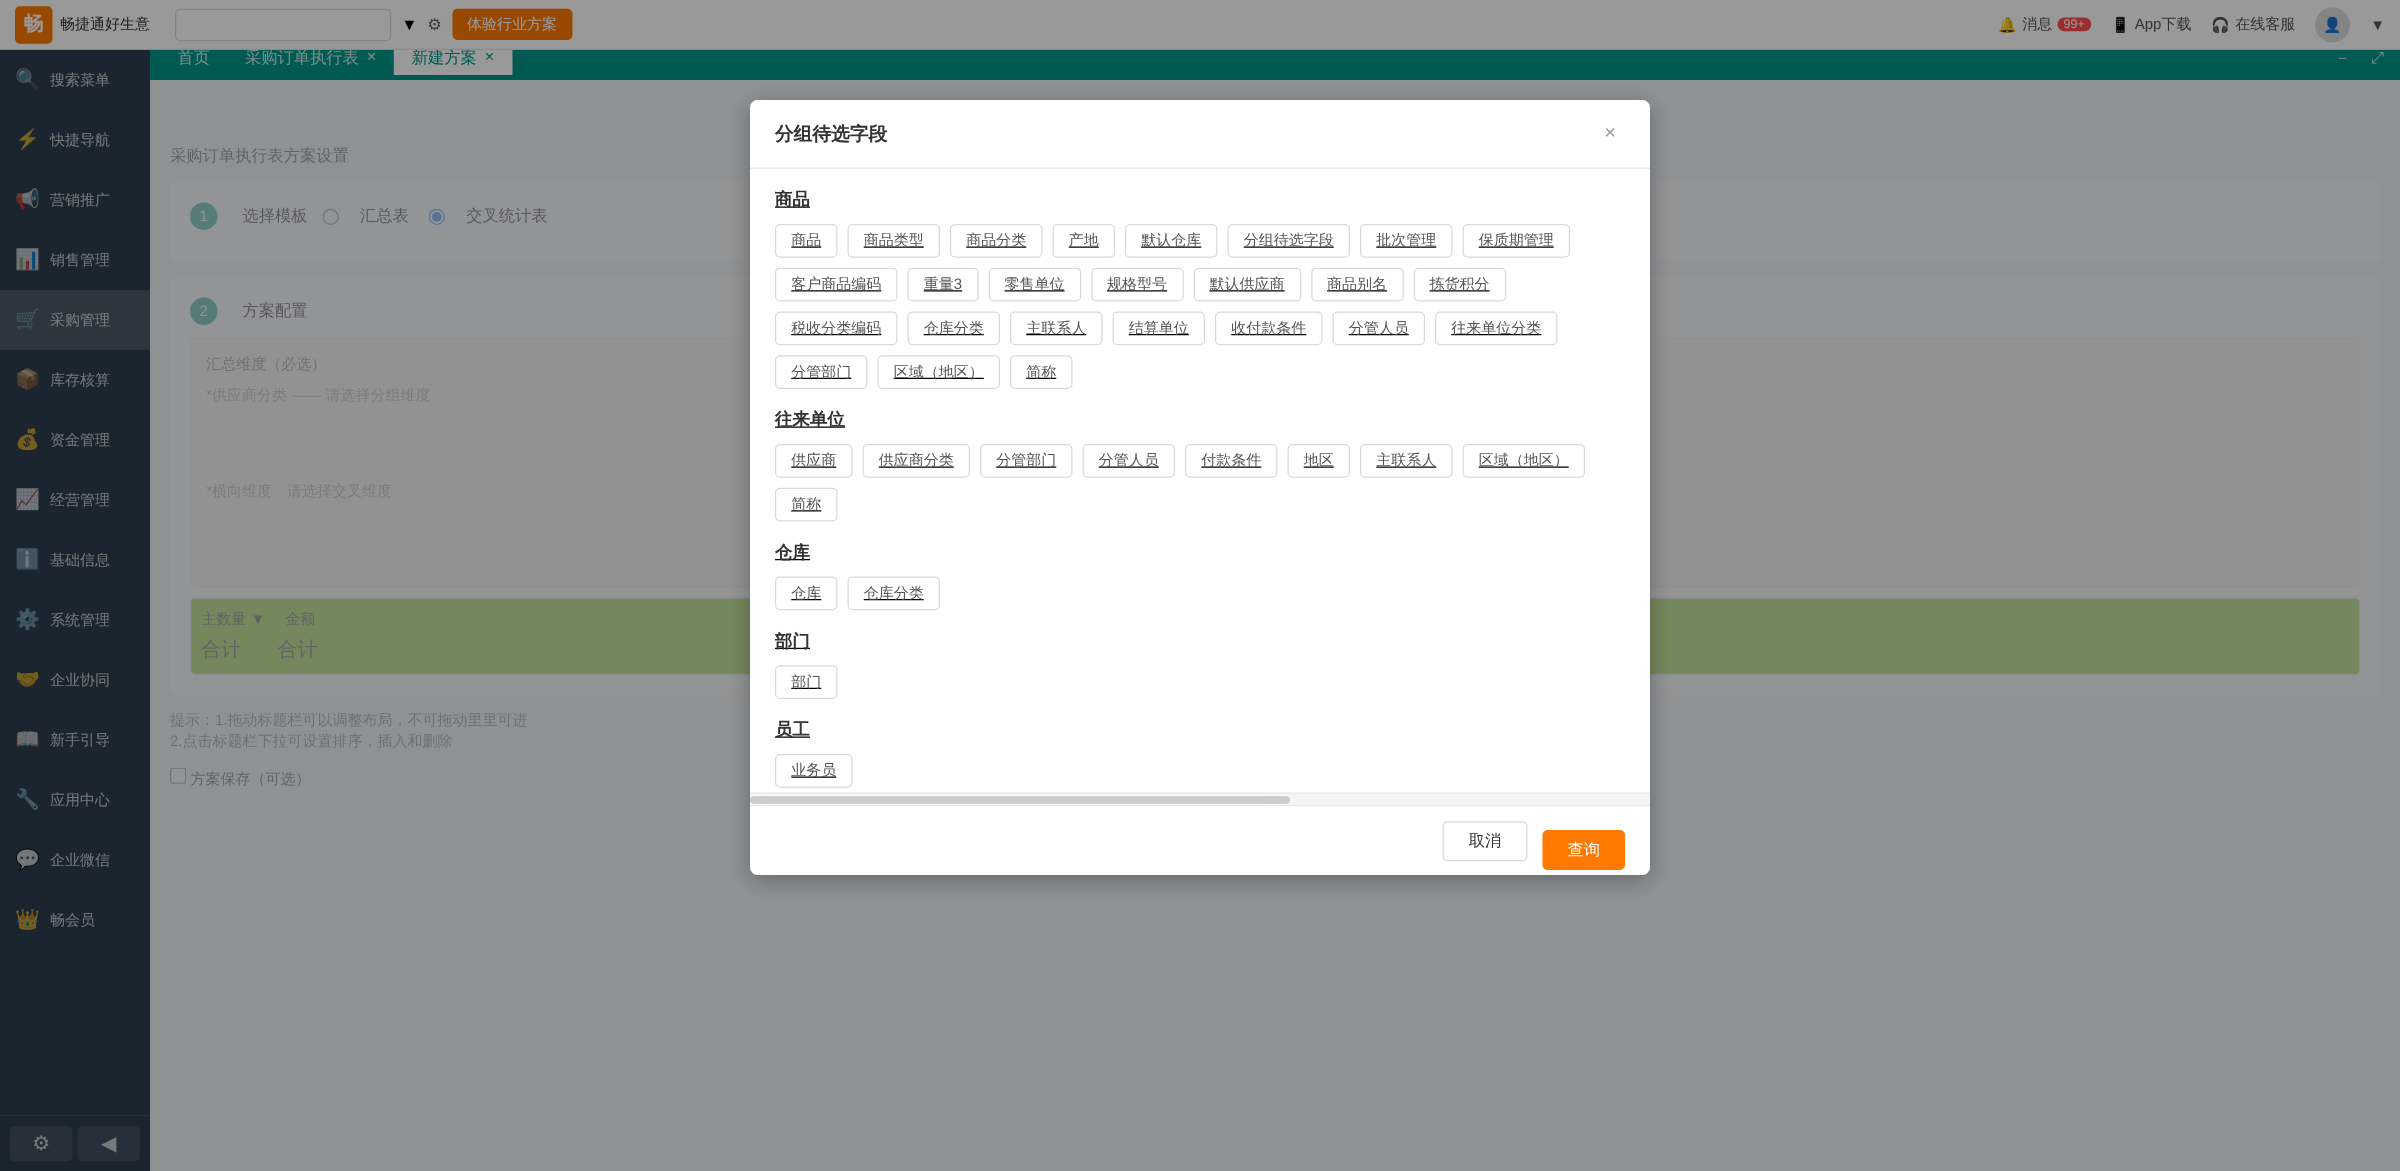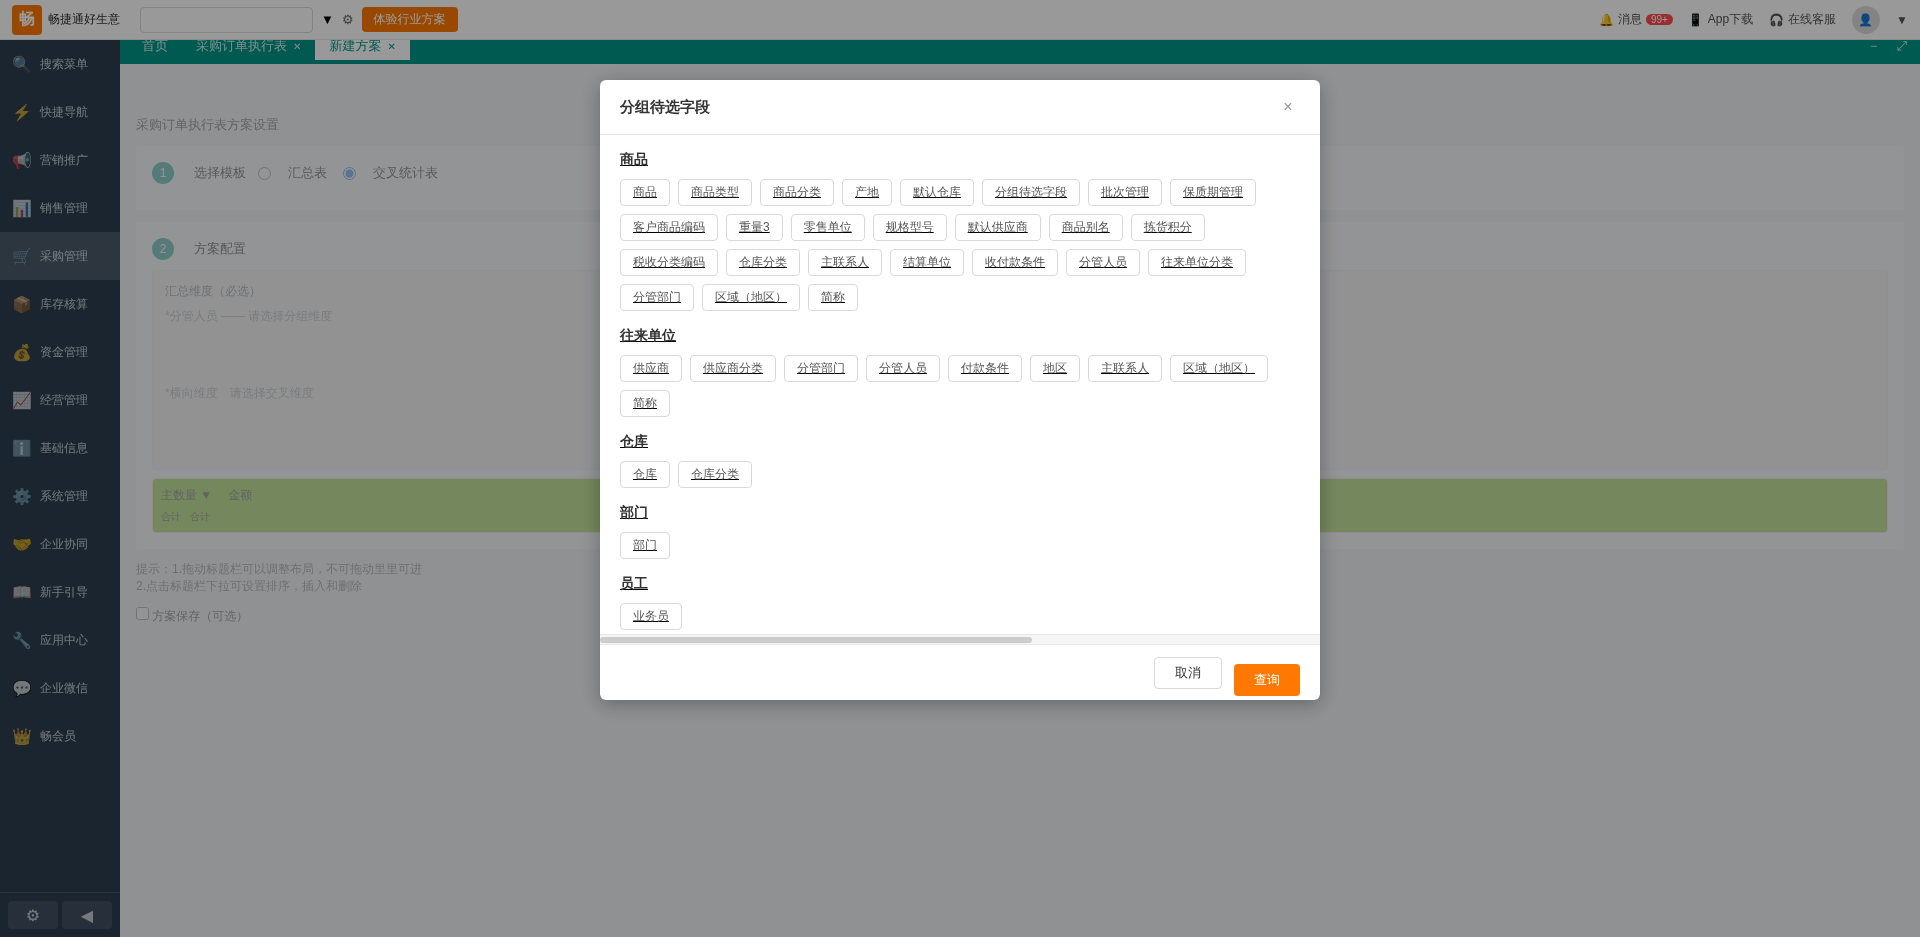--- a/index.html
+++ b/index.html
@@ -447,30 +447,30 @@
         </div>
       </div>
     </div>
     <div class="form-section">
       <div class="form-row">
         <span class="step-badge">2</span>
         <span>方案配置</span>
       </div>
       <div style="height:200px;background:#f9f9f9;border:1px solid #eee;border-radius:4px;padding:12px">
         <div style="font-size:12px;color:#666;margin-bottom:8px">汇总维度（必选）</div>
-        <div style="font-size:12px;color:#999">*分管人员 —— 请选择分组维度</div>
+        <div style="font-size:12px;color:#999">*供应商分类 —— 请选择分组维度</div>
         <div style="height:60px"></div>
         <div style="font-size:12px;color:#999">*横向维度　请选择交叉维度</div>
       </div>
       <div style="margin-top:8px;background:#84cc16;border:1px solid #e0e0e0;border-radius:4px;padding:8px">
         <div style="display:flex;gap:16px;font-size:12px;color:#333;margin-bottom:6px">
           <span>主数量 ▼</span>
             <span>金额</span>
         </div>
-        <div style="display:flex;gap:9px;font-size:10px;color:#333">
+        <div style="display:flex;gap:29px;font-size:16px;color:#333">
           <span>合计</span>
             <span>合计</span>
         </div>
       </div>
     </div>
     <div style="font-size:12px;color:#666;margin-top:8px">
       <div>提示：1.拖动标题栏可以调整布局，不可拖动里里可进</div>
       <div>2.点击标题栏下拉可设置排序，插入和删除</div>
     </div>
     <div style="margin-top:12px;font-size:12px;color:#333">

